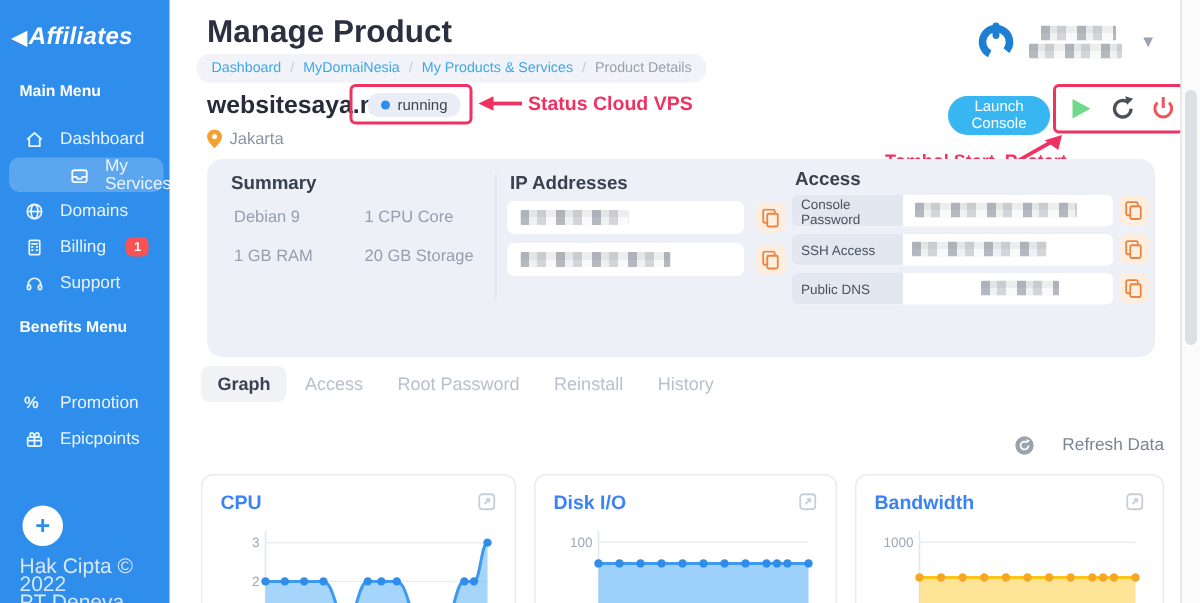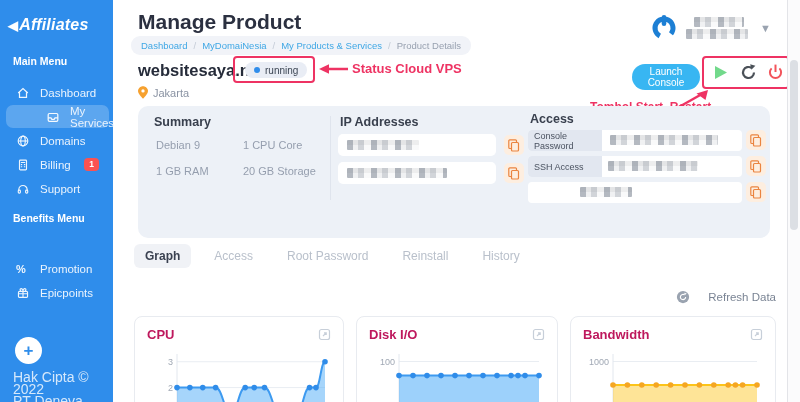--- a/index.html
+++ b/index.html
@@ -55,29 +55,29 @@
   .ip-input { position:absolute; left:200px; width:158px; height:22px; background:#fff; border-radius:5px; }
   .copy-btn { position:absolute; width:20px; height:20px; background:#fdeee0; border-radius:5px; display:flex; align-items:center; justify-content:center; cursor:pointer; }
   .acc-row { position:absolute; left:390px; width:214px; height:21px; background:#fff; border-radius:4px; display:flex; overflow:hidden;justify-content:space-between; }
   .acc-label { flex:0 0 74px; background:#e2e7f0; color:#4a5260; font-size:9px; display:flex; align-items:center; padding-left:6px; }
   .acc-val { flex:1; position:relative; }
   .acc-val .mosaic { position:absolute; top:5px; }
   .meta-row { position:absolute; left:0; top:97px; width:632px; height:35px; border-top:1px solid #dde3ec; display:flex; align-items:center; gap:16px; padding-left:9px; font-size:11px; }
   .meta-label { color:#3a4150; font-weight:bold; }
   .meta-val { color:#8f98a8; margin-left:4px; }
   
-  .tabs { position:absolute; left:134px; top:244px; display:flex; gap:12px; align-items:center; font-size:12px; }
+  .tabs { position:absolute; left:134px; top:244px; display:flex; gap:1px; align-items:center; font-size:12px; }
   .tab { padding:5px 11px; color:#b9c0cb; cursor:pointer; border-radius:6px; }
   .tab.active { background:#f0f2f6; color:#3a4150; font-weight:bold; }
   .refresh { position:absolute; right:24px; top:290px; display:flex; align-items:center; gap:18px; color:#7a8494; font-size:11.5px; cursor:pointer; }
   
   .charts { position:absolute; left:134px; top:316px; display:flex; gap:12px; }
   .card { background:#fff; border:1px solid #e8ebf0; border-radius:8px; padding:10px 12px; height:170px; }
   .card-head { display:flex; justify-content:space-between; align-items:center; }
-  .card-title { font-size:13px; font-weight:bold; color:#be185d; }
+  .card-title { font-size:13px; font-weight:bold; color:#3b82f6; }
   .expand { cursor:pointer; }
   .card svg.plot { display:block; margin-top:6px; }
   
   .scrollbar { position:absolute; right:0; top:0; width:13px; height:402px; background:#fbfbfc; border-left:1px solid #e3e4e8; }
   .thumb { position:absolute; left:2px; top:60px; width:8px; height:170px; background:#dcdfe4; border-radius:4px; cursor:pointer; }
 </style>
 </head>
 <body>
 
 <div class="sidebar">
@@ -258,20 +258,21 @@
         <div class="mosaic" style="left:6px;width:90px"></div>
       </div>
   </div>
   <div class="copy-btn" style="left:608px;top:50px">
     <svg width="12" height="13" viewBox="0 0 12 13" fill="none" stroke="#ea8440" stroke-width="1.2">
         <rect x="3.5" y="3.5" width="7" height="8.5" rx="1"></rect>
         <path d="M8.5 3.5V1.8a1 1 0 0 0-1-1H1.8a1 1 0 0 0-1 1v6.7a1 1 0 0 0 1 1h1.7"></path>
       </svg>
   </div>
   <div class="acc-row" style="top:76px">
+    <div class="acc-label">Public DNS</div>
     <div class="acc-val">
         <div class="mosaic" style="left:52px;width:52px"></div>
       </div>
   </div>
   <div class="copy-btn" style="left:608px;top:76px">
     <svg width="12" height="13" viewBox="0 0 12 13" fill="none" stroke="#ea8440" stroke-width="1.2">
         <rect x="3.5" y="3.5" width="7" height="8.5" rx="1"></rect>
         <path d="M8.5 3.5V1.8a1 1 0 0 0-1-1H1.8a1 1 0 0 0-1 1v6.7a1 1 0 0 0 1 1h1.7"></path>
       </svg>
   </div>

